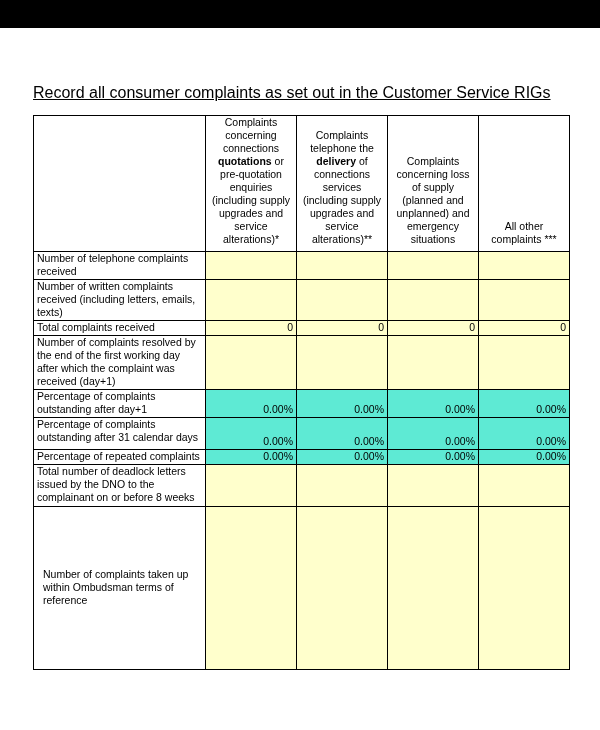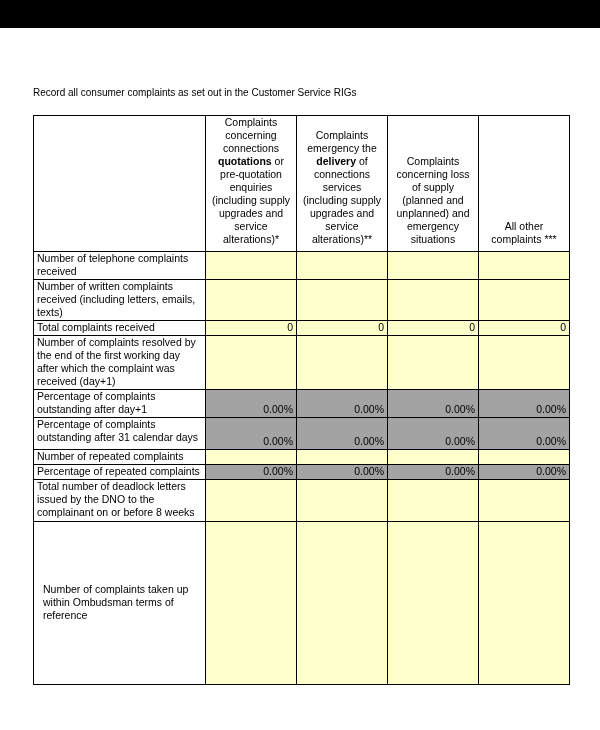--- a/index.html
+++ b/index.html
@@ -9,23 +9,24 @@
     background: #ffffff;
     font-family: "Liberation Sans", sans-serif;
     color: #000;
   }
   .topbar {
     width: 600px; height: 28px;
     background: #000000;
   }
   .page { padding: 58px 31px 0 33px; }
   .intro {
-    font-size: 10px;
+    font-size: 16px;
     line-height: 13px;
     margin: 0 0 16px 0;
+    text-decoration: underline;
   }
   table.complaints {
     border-collapse: collapse;
     width: 536px;
     table-layout: fixed;
     border-radius: 9px;
   }
   td {
     border: 1px solid #000;
     font-size: 10.5px;
@@ -36,21 +37,21 @@
     background: #ffffff;
   }
   td.hdr {
     text-align: center;
     vertical-align: bottom;
     padding-bottom: 5px;
   }
   td.lbl { vertical-align: top; }
   td.val { text-align: right; vertical-align: bottom; }
   td.yellow { background: #FFFFCC; }
-  td.green  { background: #a3a3a3; }
+  td.green  { background: #5eead4; }
   tr.mid-label td.lbl { vertical-align: middle; padding-left: 9px; }
 </style>
 </head>
 <body>
 
 <div class="topbar"></div>
 
 <div class="page">
 
   <p class="intro">Record all consumer complaints as set out in the Customer Service RIGs</p>
@@ -61,21 +62,21 @@
       <col style="width:91px">
       <col style="width:91px">
       <col style="width:91px">
       <col style="width:91px">
     </colgroup>
 
     <tbody>
         <tr style="height:134px">
       <td class="lbl"></td>
       <td class="hdr"><span>Complaints concerning connections </span><b>quotations</b><span> or pre-quotation enquiries (including supply upgrades and service alterations)*</span></td>
-      <td class="hdr"><span>Complaints emergency the </span><b>delivery</b><span> of connections services (including supply upgrades and service alterations)**</span></td>
+      <td class="hdr"><span>Complaints telephone the </span><b>delivery</b><span> of connections services (including supply upgrades and service alterations)**</span></td>
       <td class="hdr"><span>Complaints concerning loss of supply (planned and unplanned) and emergency situations</span></td>
       <td class="hdr"><span>All other complaints ***</span></td>
     </tr>
 
     <tr style="height:14px">
       <td class="lbl">Number of telephone complaints received</td>
       <td class="val yellow"></td>
       <td class="val yellow"></td>
       <td class="val yellow"></td>
       <td class="val yellow"></td>
@@ -115,27 +116,20 @@
 
 
     <tr style="height:32px">
       <td class="lbl">Percentage of complaints outstanding after 31 calendar days</td>
       <td class="val green">0.00%</td>
       <td class="val green">0.00%</td>
       <td class="val green">0.00%</td>
       <td class="val green">0.00%</td>
     </tr>
 
-    <tr style="height:14px">
-      <td class="lbl">Number of repeated complaints</td>
-      <td class="val yellow"></td>
-      <td class="val yellow"></td>
-      <td class="val yellow"></td>
-      <td class="val yellow"></td>
-    </tr>
 
     <tr style="height:14px">
       <td class="lbl">Percentage of repeated complaints</td>
       <td class="val green">0.00%</td>
       <td class="val green">0.00%</td>
       <td class="val green">0.00%</td>
       <td class="val green">0.00%</td>
     </tr>
 
     <tr style="height:42px">

